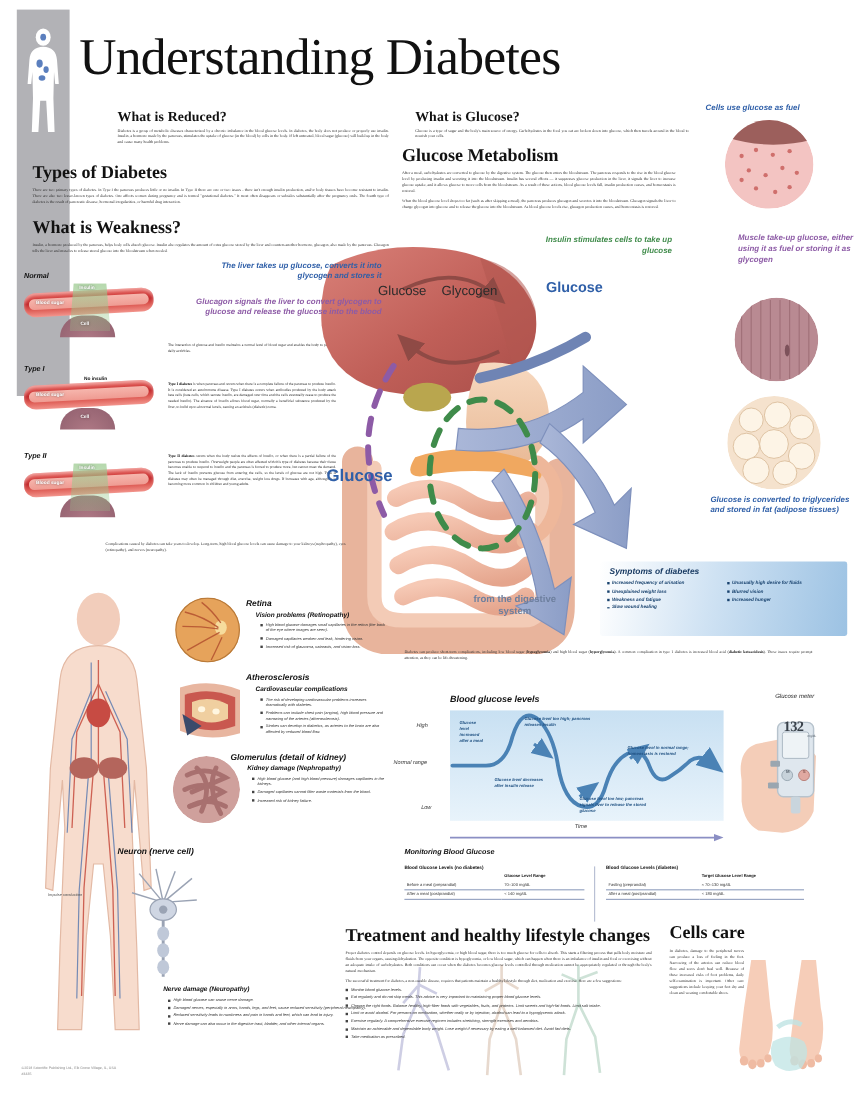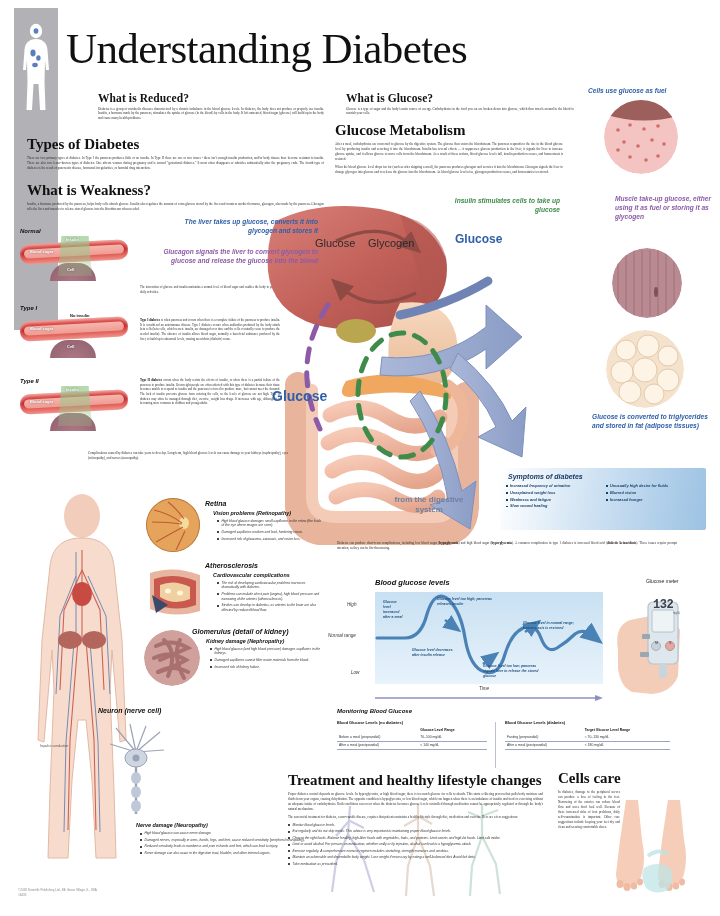--- a/index.html
+++ b/index.html
@@ -578,21 +578,21 @@
   <rect x="36" y="12" width="30" height="62" rx="5" fill="#dfe7ee" stroke="#b7c3cd" stroke-width="1.2"></rect>
   <rect x="40" y="20" width="22" height="22" rx="2" fill="#eef3f6" stroke="#aab7c2" stroke-width=".8"></rect>
   <circle cx="44" cy="56" r="4.5" fill="#c7d2da" stroke="#9aa8b3" stroke-width=".8"></circle>
   <circle cx="58" cy="56" r="4.5" fill="#e0a9a1" stroke="#b98079" stroke-width=".8"></circle>
   <rect x="47" y="74" width="8" height="14" rx="2" fill="#c9d5dd"></rect>
   <g fill="#9aa6b0">
       <rect x="30" y="44" width="8" height="5" rx="1"></rect>
       <rect x="28" y="62" width="9" height="5" rx="1"></rect>
     </g>
 </svg>
-<div style="position:absolute;left:653px;top:598px;font-family:Liberation Mono, monospace;font-size:12px;font-weight:700;color:#39414a;letter-spacing:-.5px;">132</div>
+<div style="position:absolute;left:653px;top:598px;font-family:Liberation Serif, serif;font-size:12px;font-weight:700;color:#39414a;letter-spacing:-.5px;">132</div>
 <div style="position:absolute;left:673px;top:612px;font-family:'Liberation Sans',sans-serif;font-size:2.6px;color:#55606b;">mg/dL</div>
 <div style="position:absolute;left:655px;top:641px;font-family:'Liberation Sans',sans-serif;font-size:3.6px;font-weight:700;color:#5b6671;">M</div>
 <div style="position:absolute;left:669px;top:641px;font-family:'Liberation Sans',sans-serif;font-size:3.6px;font-weight:700;color:#8a5a54;">S</div>
 
 <div style="position:absolute;left:337px;top:708px;font-family:'Liberation Sans',sans-serif;font-style:italic;font-weight:700;font-size:6px;color:#111;">Monitoring Blood Glucose</div>
 
 <div class="gtable" style="left:337px;top:720px;">
   <div class="tcap">Blood Glucose Levels (no diabetes)</div>
   <table>
     <thead>

